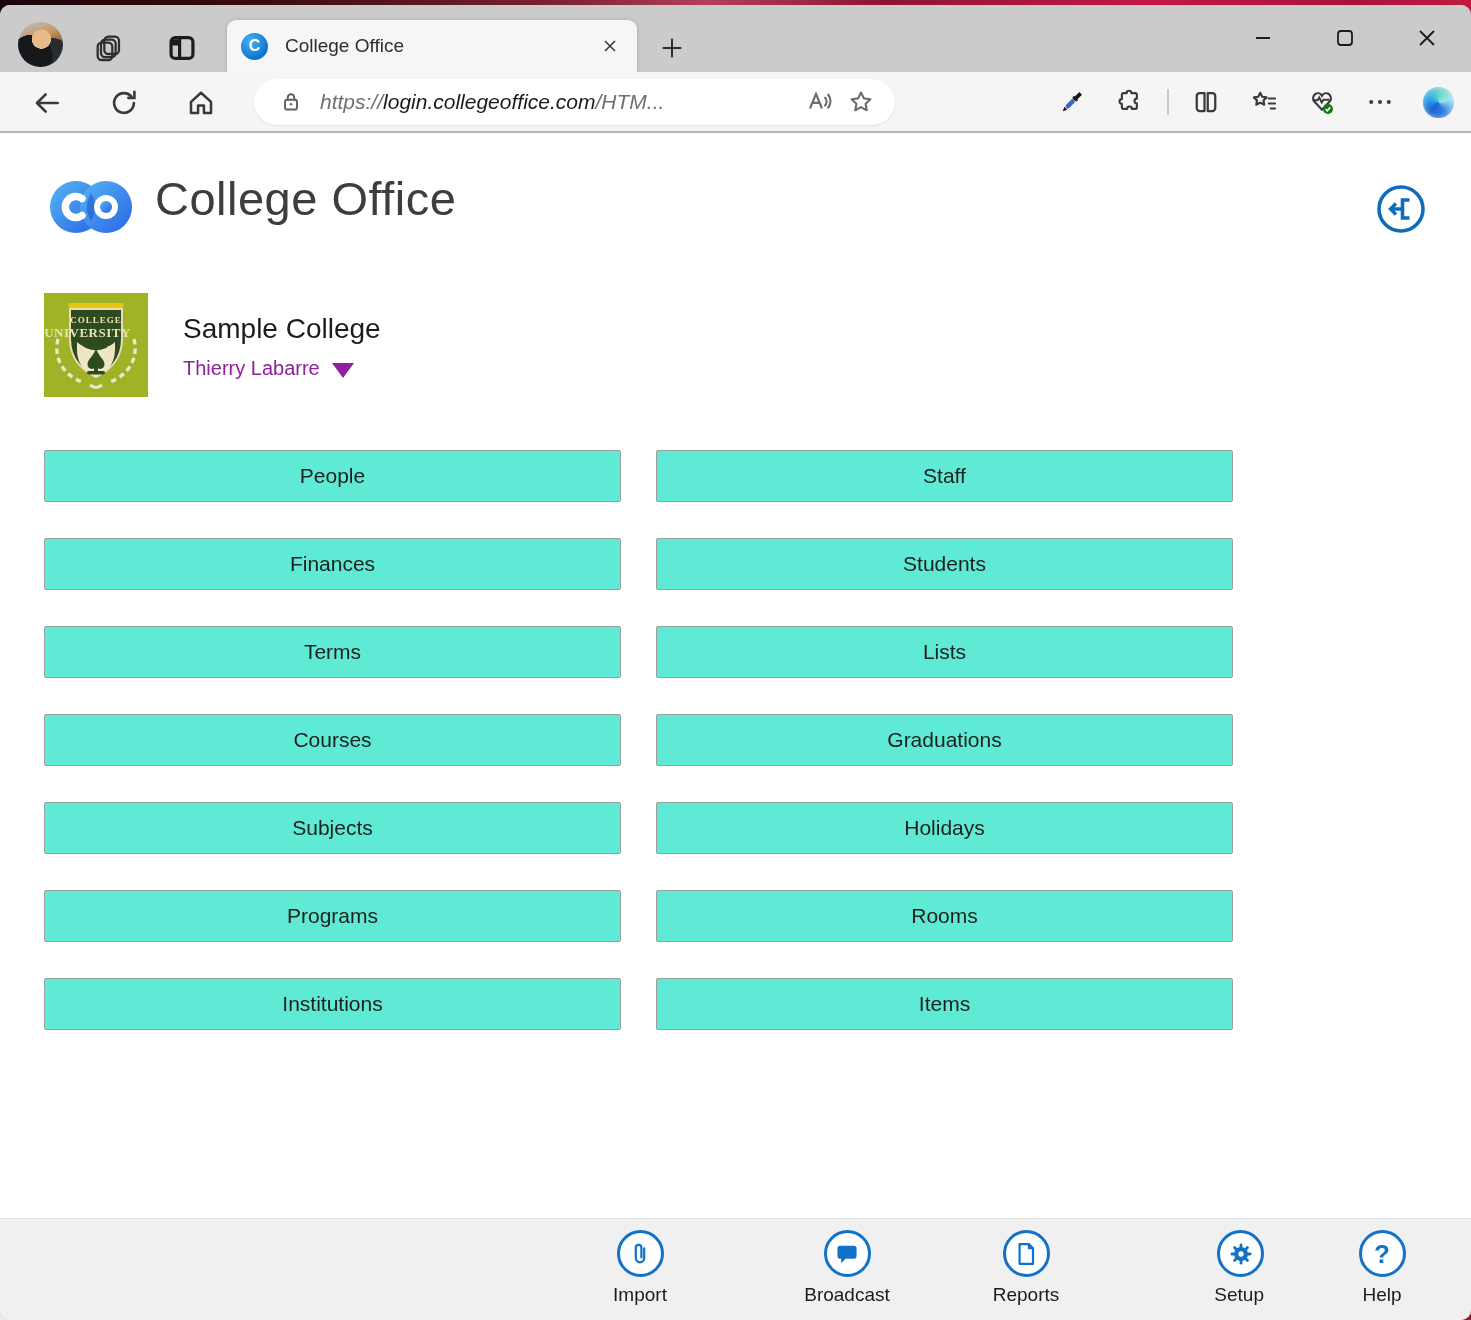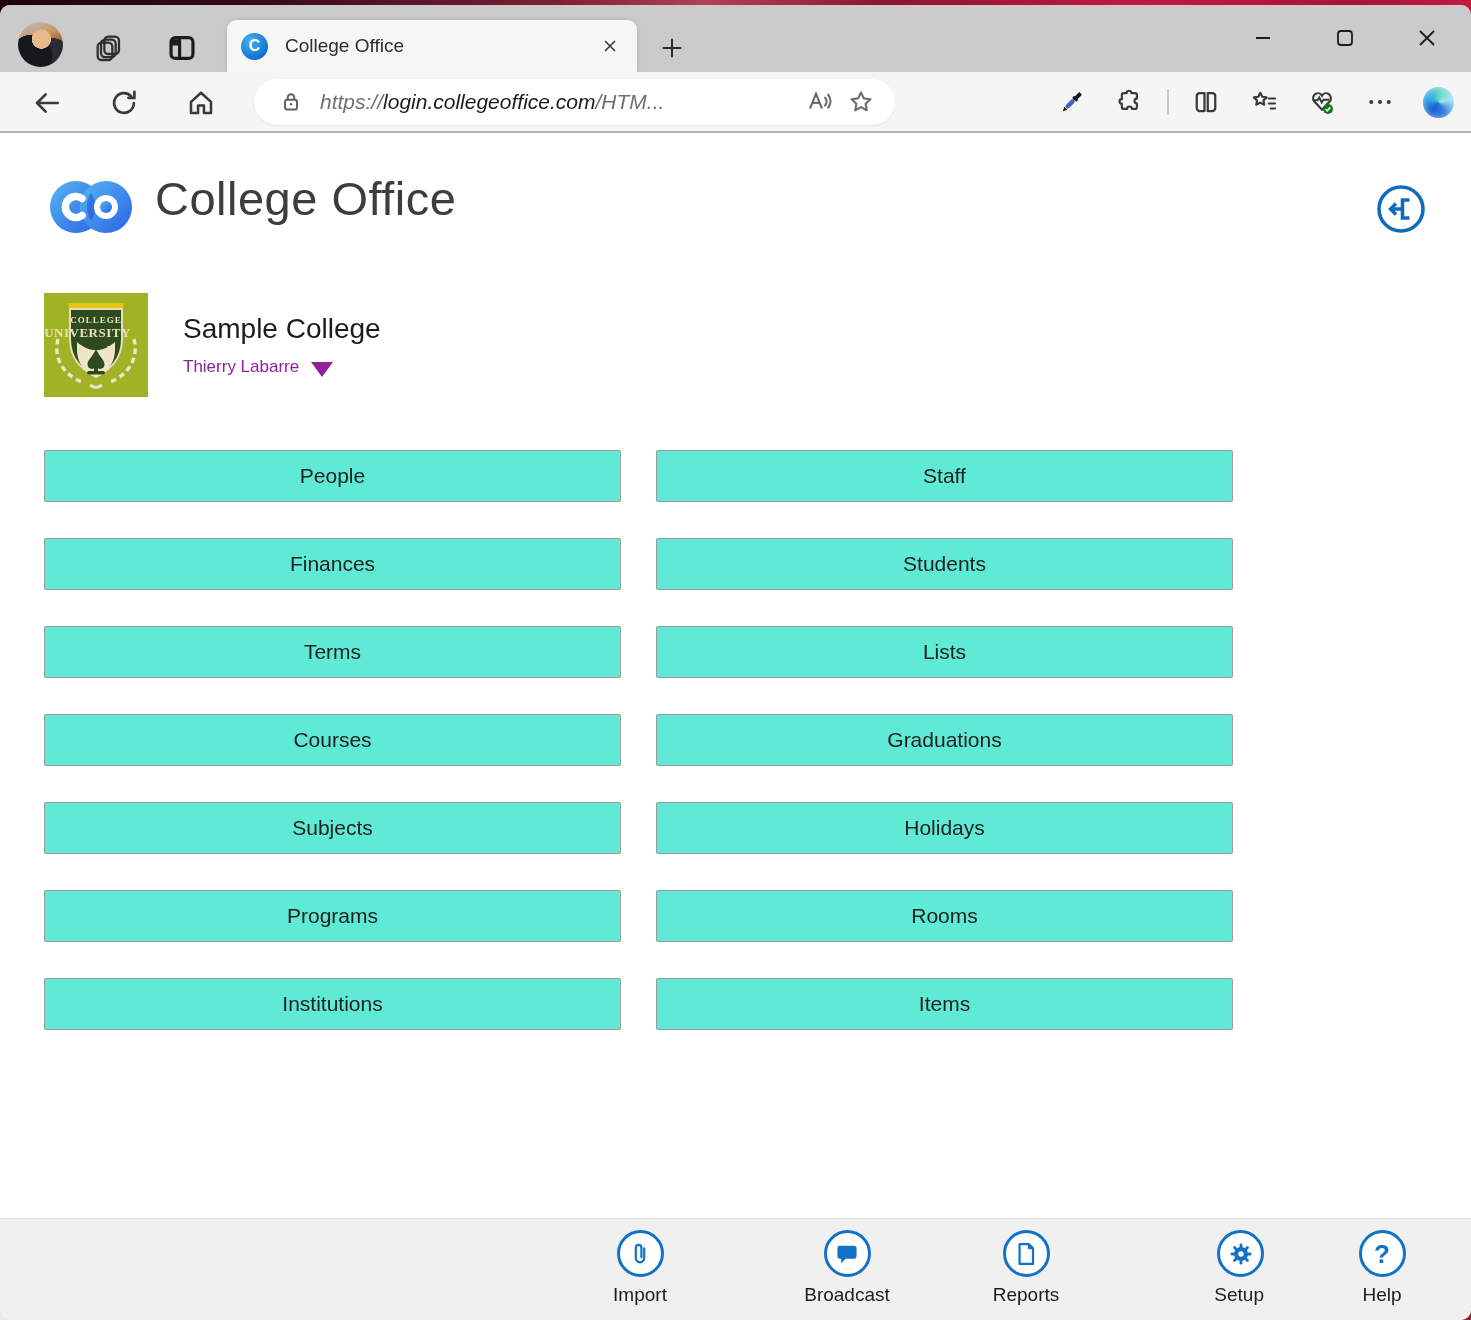--- a/index.html
+++ b/index.html
@@ -92,21 +92,21 @@
   }
   .logout { position:absolute; right:44px; top:50px; width:52px; height:52px; }
   .crest { position:absolute; left:44px; top:160px; width:104px; height:104px; }
   .crest span { position:absolute; color:#ece0b8; font-family:"Liberation Serif", serif; text-align:center; }
   .crest-l1 { left:0; right:0; top:22px; font-size:9px; letter-spacing:1px; font-weight:bold; }
   .crest-l2 { left:0; right:17px; top:32px; font-size:13px; letter-spacing:.5px; font-weight:bold; }
   .crest-a { left:33px; top:50px; font-size:11px; font-weight:bold; color:#d8c020; }
   .crest-b { left:63px; top:50px; font-size:11px; font-weight:bold; color:#d8c020; }
   .college-name { position:absolute; left:183px; top:180px; font-size:28px; color:#1c1c1c; }
   .user-row {
-    position:absolute; left:183px; top:224px; font-size:17px; color:#8e219c;
+    position:absolute; left:183px; top:224px; font-size:20px; color:#8e219c;
     display:flex; align-items:center; cursor:pointer;
   }
   .user-caret {
     width:0; height:0; margin-left:12px; margin-top:4px;
     border-left:11px solid transparent; border-right:11px solid transparent;
     border-top:15px solid #8e219c;
   }
   .menu-grid {
     position:absolute; left:44px; top:317px; width:1189px;
     display:grid; grid-template-columns:577px 577px; column-gap:35px; row-gap:36px;

